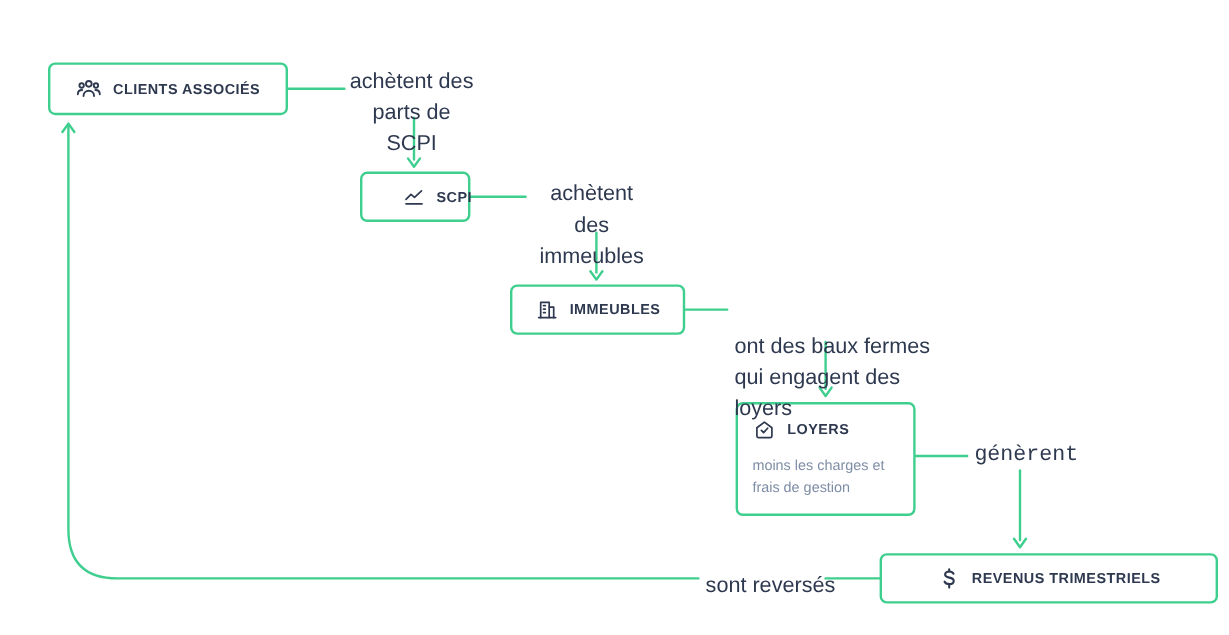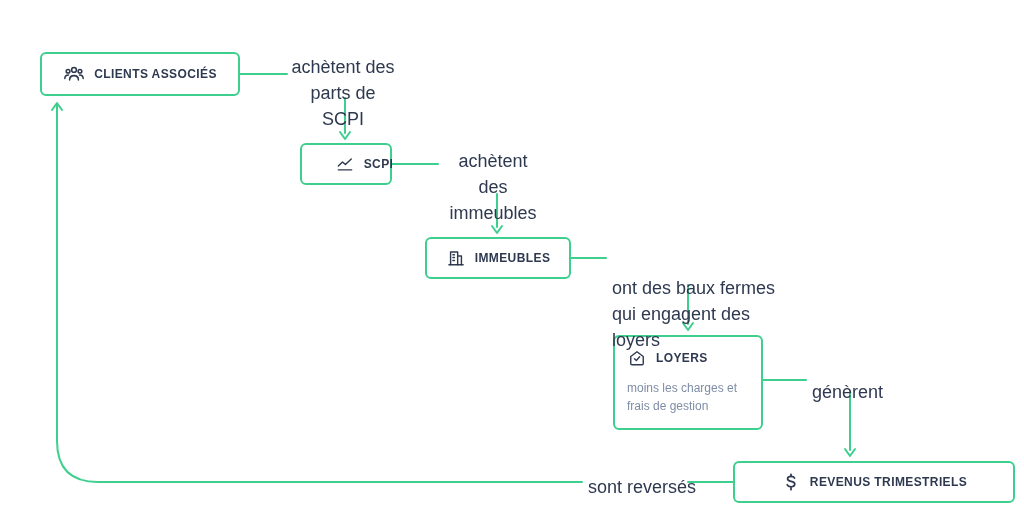--- a/index.html
+++ b/index.html
@@ -120,17 +120,17 @@
     </span>
     <span class="node-label">REVENUS TRIMESTRIELS</span>
   </div>
 
   <div class="edge-label" style="left:288px; top:54px; width:110px; text-align:center;">achètent des parts de SCPI</div>
 
   <div class="edge-label" style="left:443px; top:148px; width:100px; text-align:center;">achètent des immeubles</div>
 
   <div class="edge-label" style="left:612px; top:239px; width:178px; text-align:left;margin-top:36px;">ont des baux fermes qui engagent des loyers</div>
 
-  <div class="edge-label" style="left:812px; top:379px;">génèrent</div>
+  <div class="edge-label" style="left:812px; top:366px;font-family:Liberation Mono, monospace;">génèrent</div>
 
   <div class="edge-label" style="left:588px; top:474px;">sont reversés</div>
 
 </div>
 
 </body></html>

